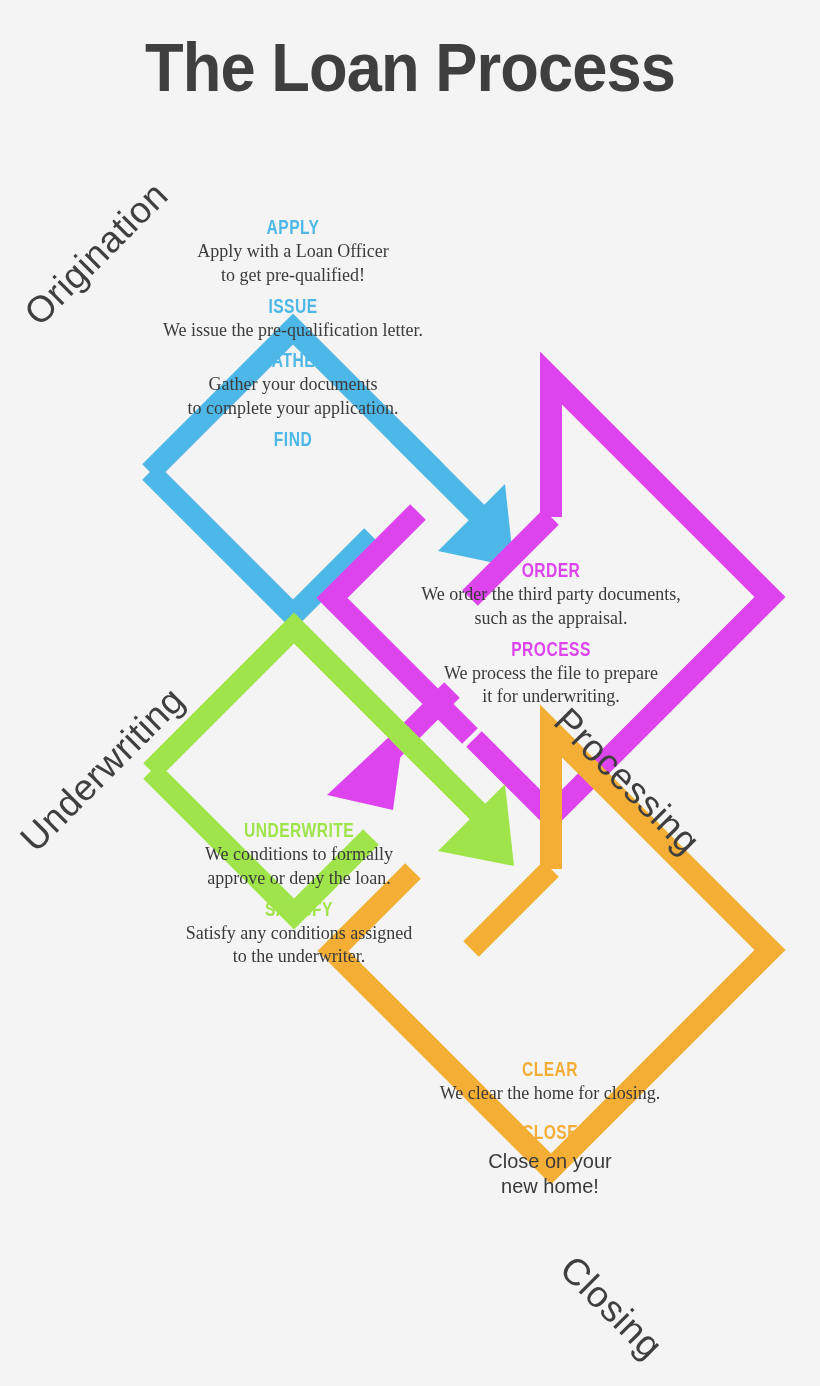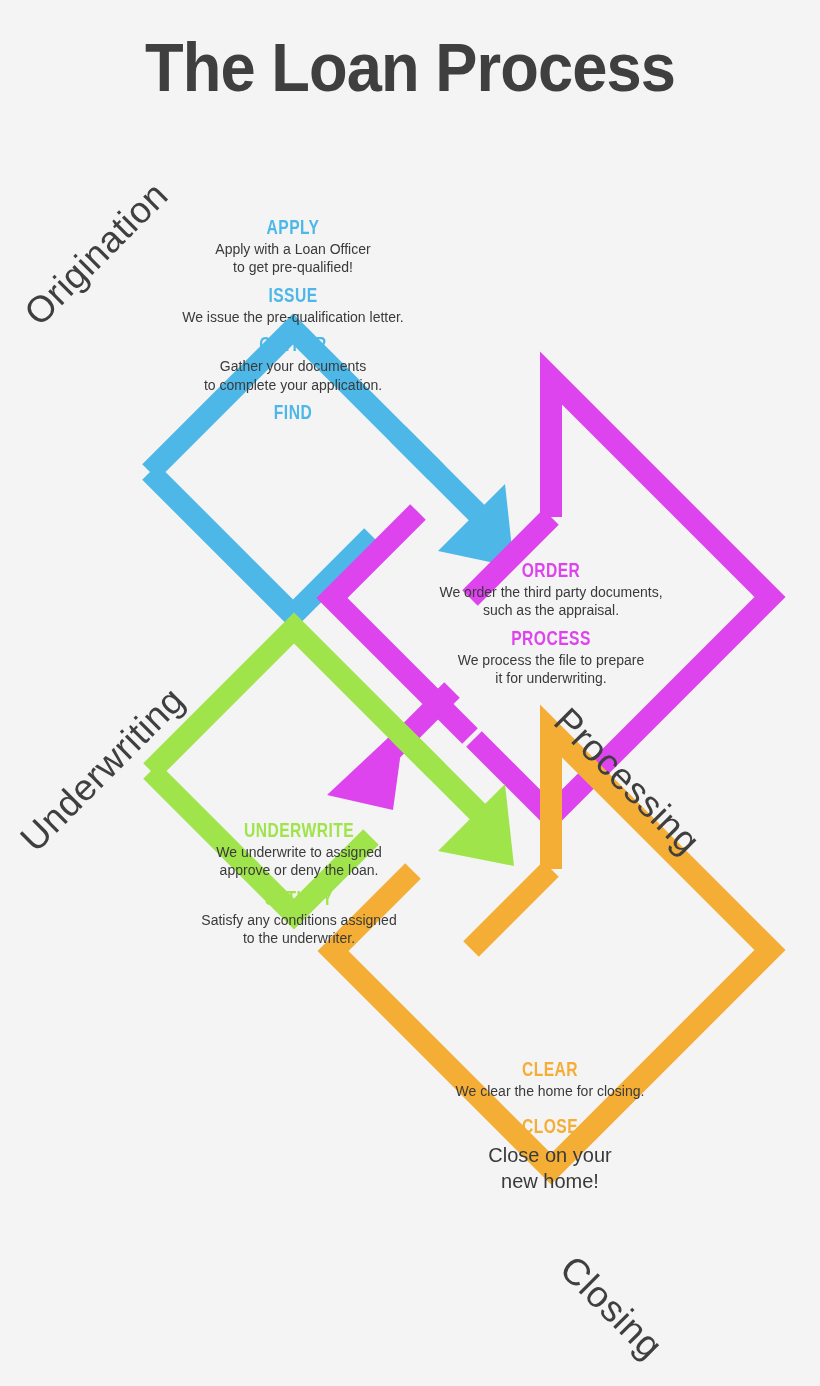--- a/index.html
+++ b/index.html
@@ -65,22 +65,22 @@
   .step-head {
     font-family: "Liberation Sans", sans-serif;
     font-weight: bold;
     font-size: 20px;
     letter-spacing: 0.6px;
     transform: scaleX(0.78);
     line-height: 1.25;
     margin: 0;
   }
   .step-body {
-    font-family: Liberation Sans, sans-serif;
-    font-size: 14px;
+    font-family: Liberation Serif, serif;
+    font-size: 18px;
     line-height: 1.32;
     color: #3a3a3a;
     margin: 0 0 6px 0;
     white-space: pre-line;
   }
   .step-body.last { margin-bottom: 0; }
   .finale {
     font-family: "Liberation Sans", sans-serif;
     font-size: 20px;
     line-height: 1.28;
@@ -213,21 +213,21 @@
     <div class="step-head" style="color:#dd44ee;">ORDER</div>
     <div class="step-body">We order the third party documents,
 such as the appraisal.</div>
     <div class="step-head" style="color:#dd44ee;">PROCESS</div>
     <div class="step-body last">We process the file to prepare
 it for underwriting.</div>
   </div>
 
   <div class="panel" style="left:144px; top:818px; width:310px;">
     <div class="step-head" style="color:#a0e44b;">UNDERWRITE</div>
-    <div class="step-body">We underwrite to assigned
+    <div class="step-body">We conditions to formally
 approve or deny the loan.</div>
     <div class="step-head" style="color:#a0e44b;">SATISFY</div>
     <div class="step-body last">Satisfy any conditions assigned
 to the underwriter.</div>
   </div>
 
   <div class="panel" style="left:400px; top:1057px; width:300px;">
     <div class="step-head" style="color:#f5ae35;">CLEAR</div>
     <div class="step-body">We clear the home for closing.</div>
     <div class="step-head" style="color:#f5ae35; margin-top:14px;">CLOSE</div>

